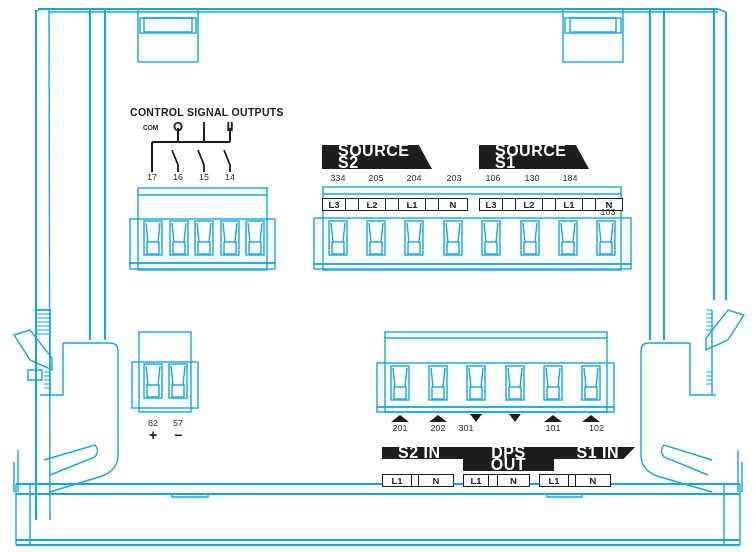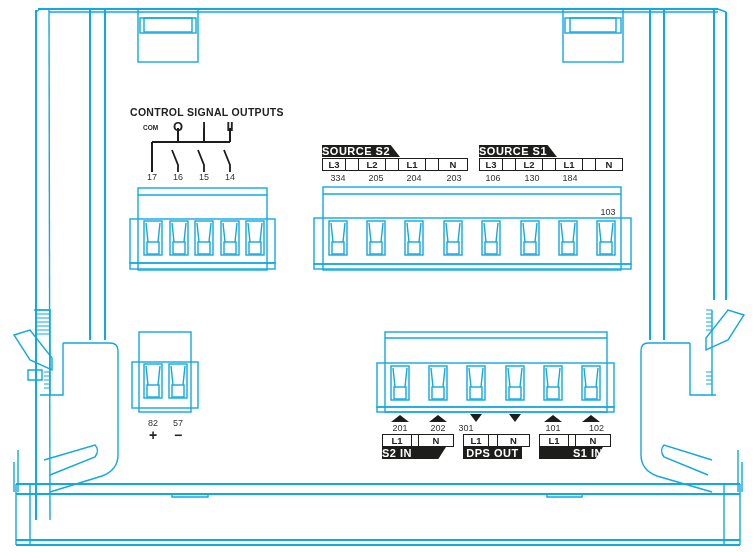--- a/index.html
+++ b/index.html
@@ -5,22 +5,22 @@
   html,body{margin:0;padding:0;background:#fff;}
   body{width:754px;height:552px;position:relative;overflow:hidden;font-family:"Liberation Sans",sans-serif;}
   svg{position:absolute;left:0;top:0;}
   .ln{stroke:#12a8e0;stroke-width:1.4;fill:none;}
   .ln2{stroke:#12a8e0;stroke-width:2;fill:none;}
   .lbl{position:absolute;color:#222;font-family:"Liberation Sans",sans-serif;}
   .title{font-weight:bold;font-size:10.5px;letter-spacing:0.3px;color:#222;}
   .num{font-size:9px;color:#333;text-align:center;width:24px;}
   .sym{font-weight:bold;font-size:13px;color:#222;text-align:center;width:16px;}
   .com{font-size:6.5px;font-weight:bold;color:#222;}
-  .band{position:absolute;background:#1d1d1b;color:#fff;font-weight:bold;font-size:11px;letter-spacing:0.5px;line-height:12px;padding:0 0;}
-  .cells{position:absolute;display:flex;border:1.5px solid #1d1d1b;height:11px;}
+  .band{position:absolute;background:#1d1d1b;color:#fff;font-weight:bold;font-size:16px;letter-spacing:0.5px;line-height:12px;padding:0 16px;}
+  .cells{position:absolute;display:flex;border:1.5px solid #1d1d1b;height:11px;margin-top:40px;}
   .cell{border-right:1.5px solid #1d1d1b;font-size:9.5px;font-weight:bold;line-height:11px;text-align:center;color:#222;background:#fff;}
   .cell:last-child{border-right:none;}
   .cell.gap{background:#fff;}
   .tri-up{position:absolute;width:0;height:0;border-left:9px solid transparent;border-right:9px solid transparent;border-bottom:7px solid #1d1d1b;}
   .tri-dn{position:absolute;width:0;height:0;border-left:6px solid transparent;border-right:6px solid transparent;border-top:8px solid #1d1d1b;}
   .pm{position:absolute;font-weight:bold;font-size:14px;color:#222;width:14px;text-align:center;line-height:12px;}
 </style>
 </head>
 <body>
 

